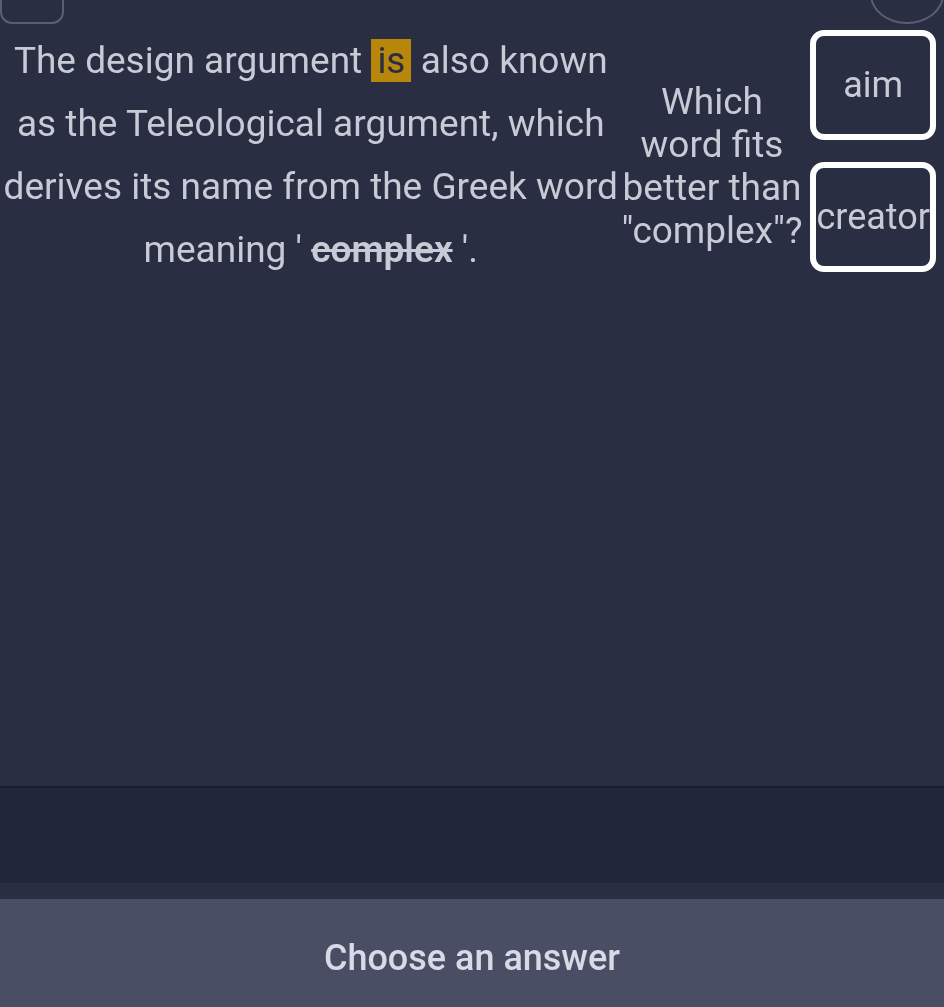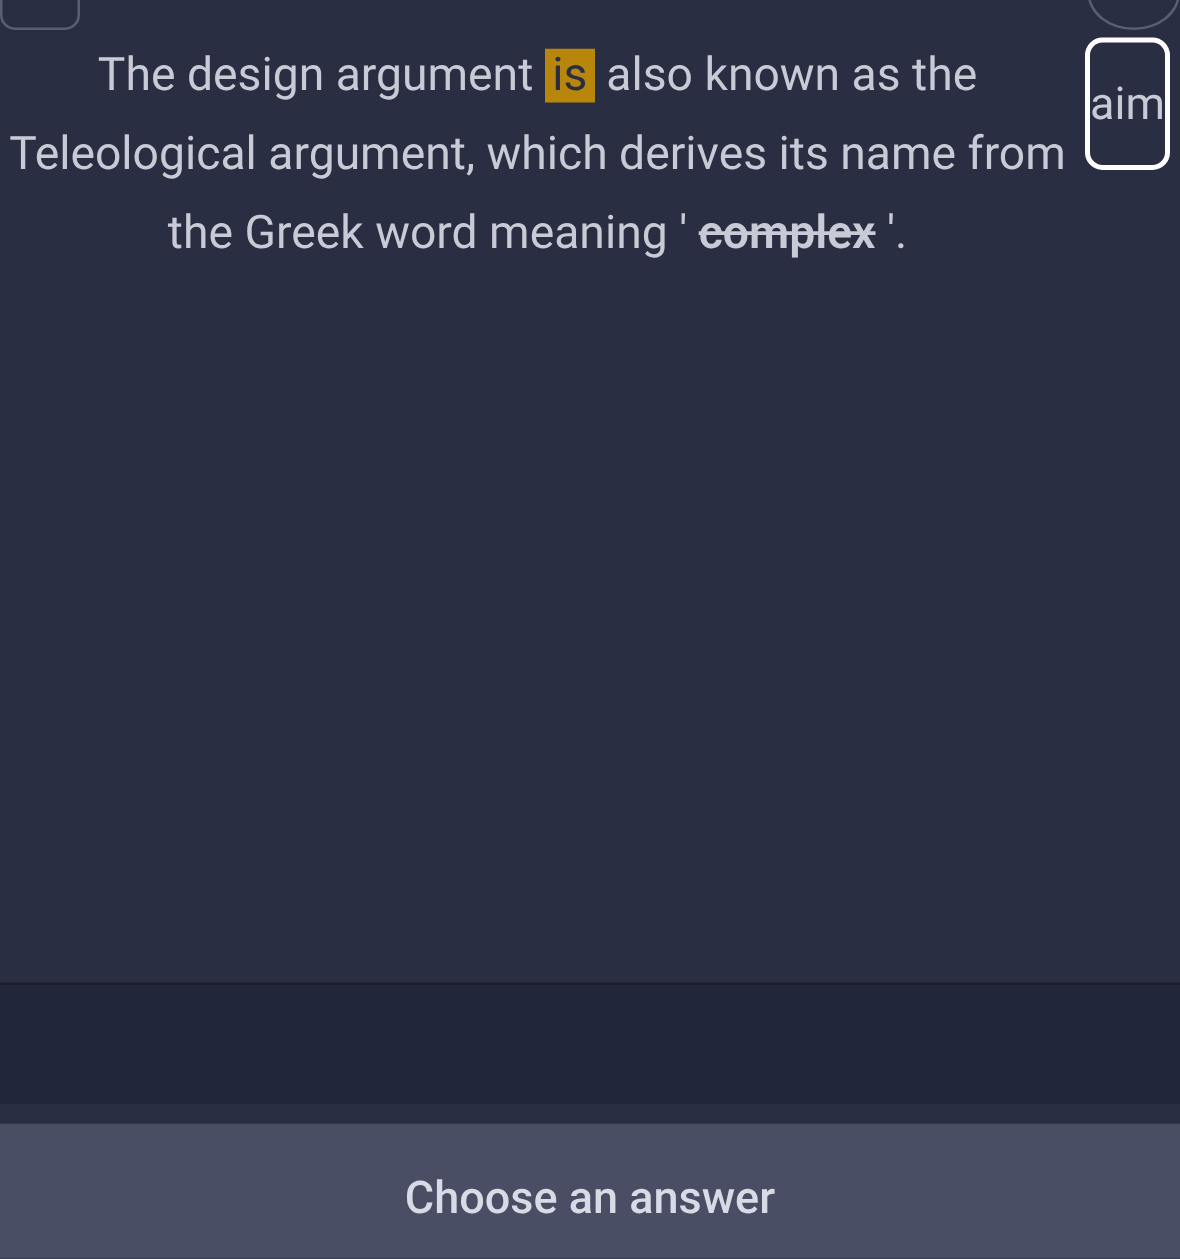--- a/index.html
+++ b/index.html
@@ -77,21 +77,21 @@
     .options {
       display: flex;
       flex-direction: column;
       gap: 22px;
       padding: 0 8px;
     }
     .option-button {
       width: 100%;
       padding: 28px 0;
       background: transparent;
-      border: 4px solid #ffffff;
+      border: 6px solid #ffffff;
       border-radius: 14px;
       color: #c8cad6;
       font-size: 36px;
       font-family: inherit;
       cursor: pointer;
       text-align: center;
       font-weight: 400;
     }
     .spacer {
       flex: 1;
@@ -120,23 +120,25 @@
 </head>
 <body>
 
 <div class="top-edge"></div>
 
 <div class="content">
   <div class="question-text">
     <span>The design argument </span><span class="highlight">is</span><span> also known as the Teleological argument, which derives its name from the Greek word meaning ' </span><span class="strikethrough">complex</span><span> '.</span>
   </div>
 
+  <div class="prompt-text">Which word fits better than "complex"?</div>
 
   <div class="options">
     <button class="option-button">aim</button>
+    <button class="option-button">creator</button>
   </div>
 
   <div class="spacer"></div>
 </div>
 
 <div class="divider"></div>
 <div class="middle-band"></div>
 
 <div class="footer">
   <div class="footer-text">Choose an answer</div>

